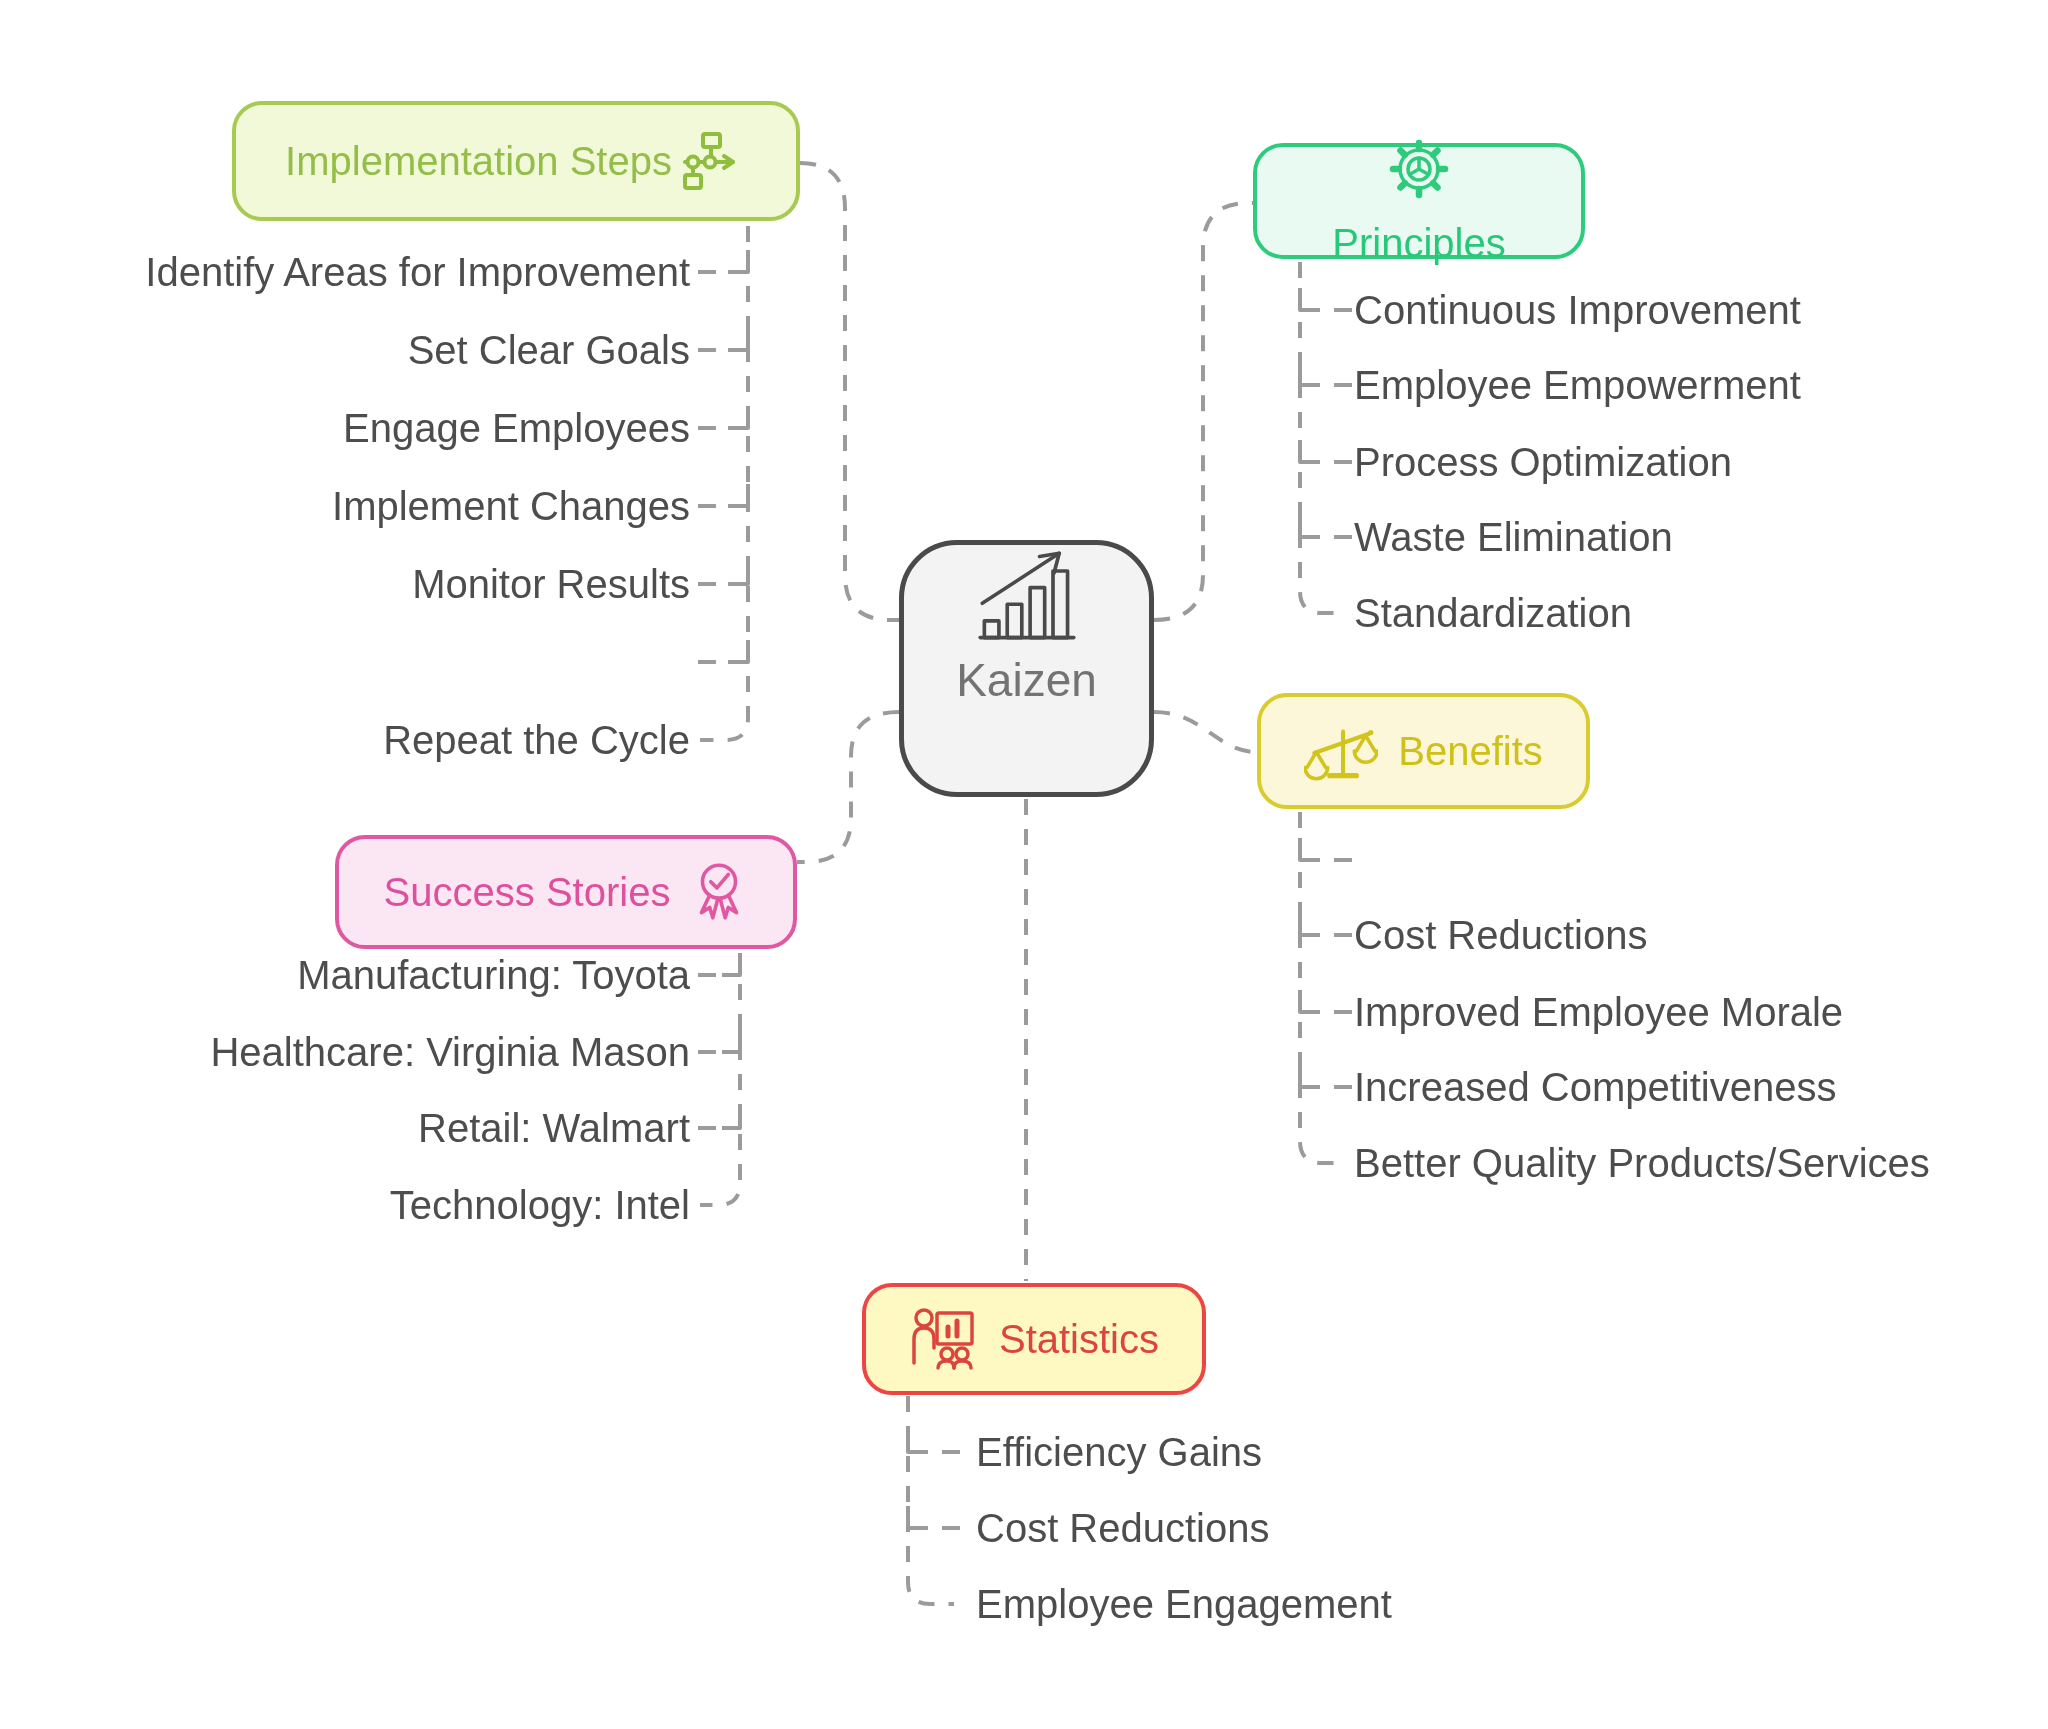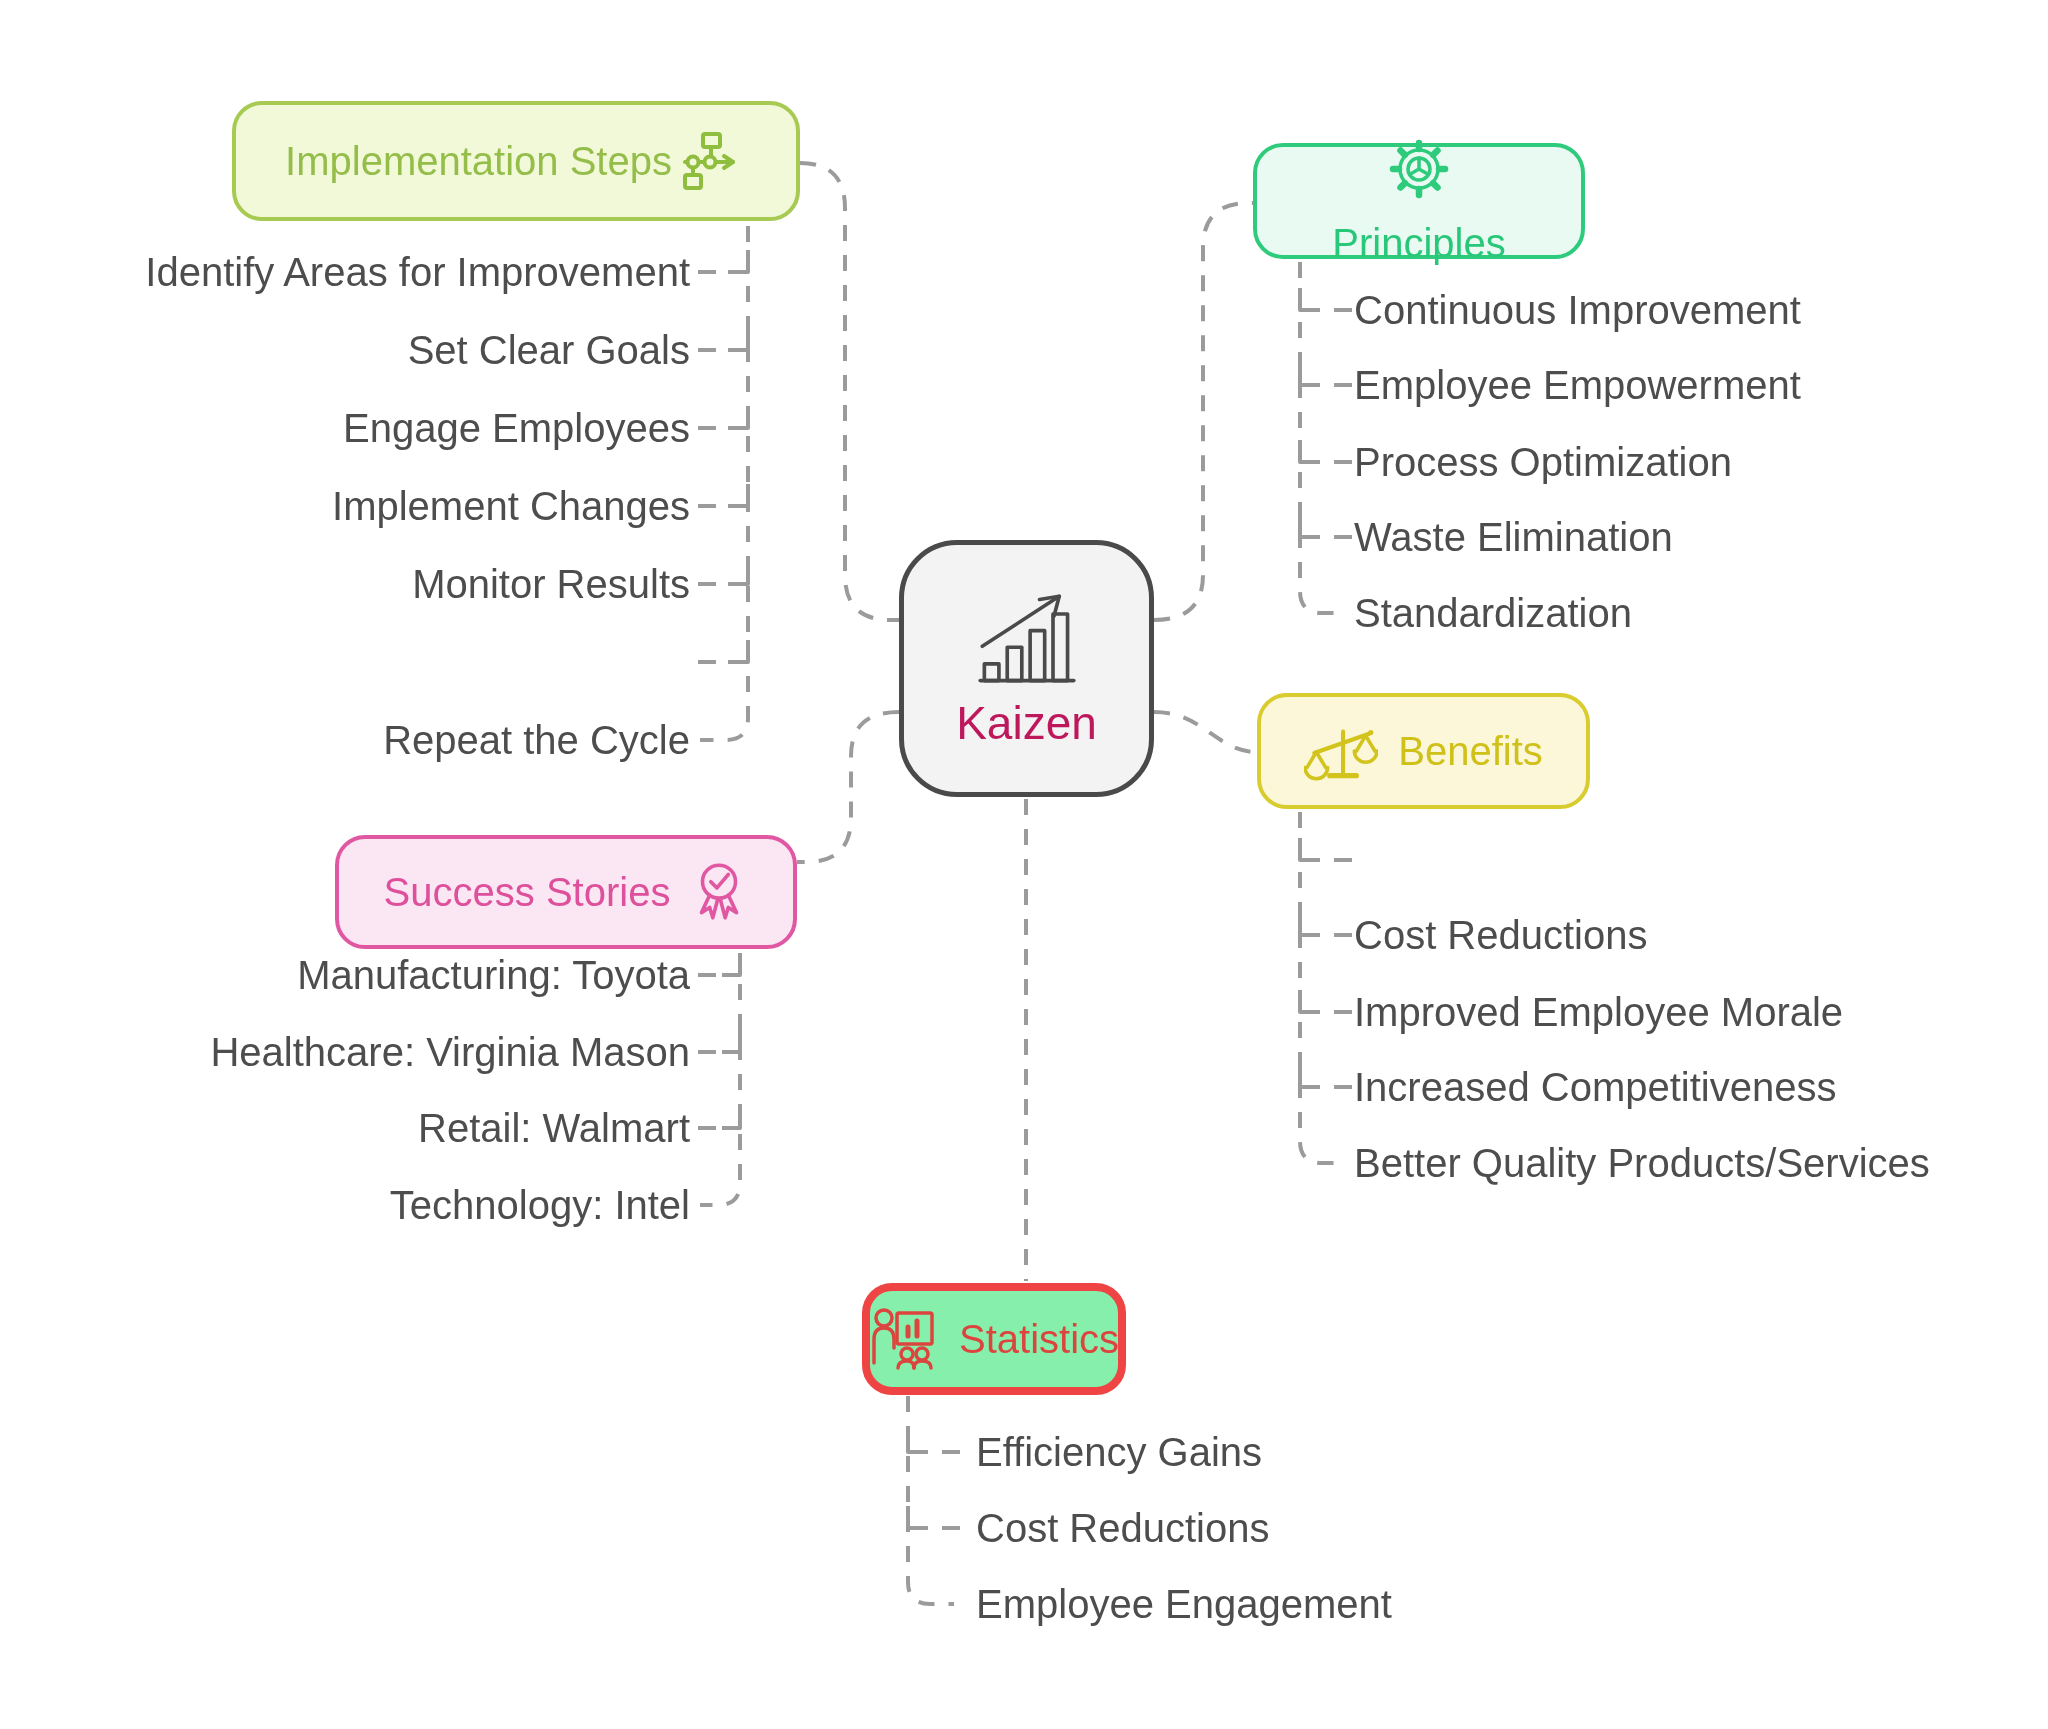--- a/index.html
+++ b/index.html
@@ -20,28 +20,28 @@
     border-radius:30px;
     display:flex;align-items:center;justify-content:center;
     gap:20px;
     font-size:40px;
     white-space:nowrap;
   }
   .box-impl{left:232px;top:101px;width:568px;height:120px;background:#f2f9d9;border:4px solid #a6ca52;color:#94bd49;gap:7px;}
   .box-principles{left:1253px;top:143px;width:332px;height:116px;background:#e8faf1;border:4px solid #2ecb7c;color:#29c779;flex-direction:column;}
   .box-benefits{left:1257px;top:693px;width:333px;height:116px;background:#fbf7d8;border:4px solid #d8cc2e;color:#cfc01a;}
   .box-success{left:335px;top:807px;width:462px;height:114px;background:#fbe6f3;border:4px solid #e158a2;color:#de4f9c;margin-top:28px;}
-  .box-stats{left:862px;top:1283px;width:264px;height:112px;background:#86efac;border:8px solid #ef4444;color:#dc453e;}
+  .box-stats{left:862px;top:1283px;width:344px;height:112px;background:#fef9c3;border:4px solid #ef4444;color:#dc453e;}
 
   .center-node{
     position:absolute;left:899px;top:540px;width:255px;height:257px;
     box-sizing:border-box;
     background:#f3f3f3;border:5px solid #4a4a4a;border-radius:58px;
-    display:flex;flex-direction:column;align-items:center;justify-content:center;
-    color:#be185d;font-size:46px;
+    display:flex;flex-direction:column;align-items:center;
+    color:#737373;font-size:46px;
   }
   .center-node .node-label{margin-top:4px;}
 
   .item{
     position:absolute;
     transform:translateY(-50%);
     font-size:40px;color:#4d4d4d;white-space:nowrap;
   }
   .item.left{right:1358px;text-align:right;}
   .item.right{left:1354px;}

